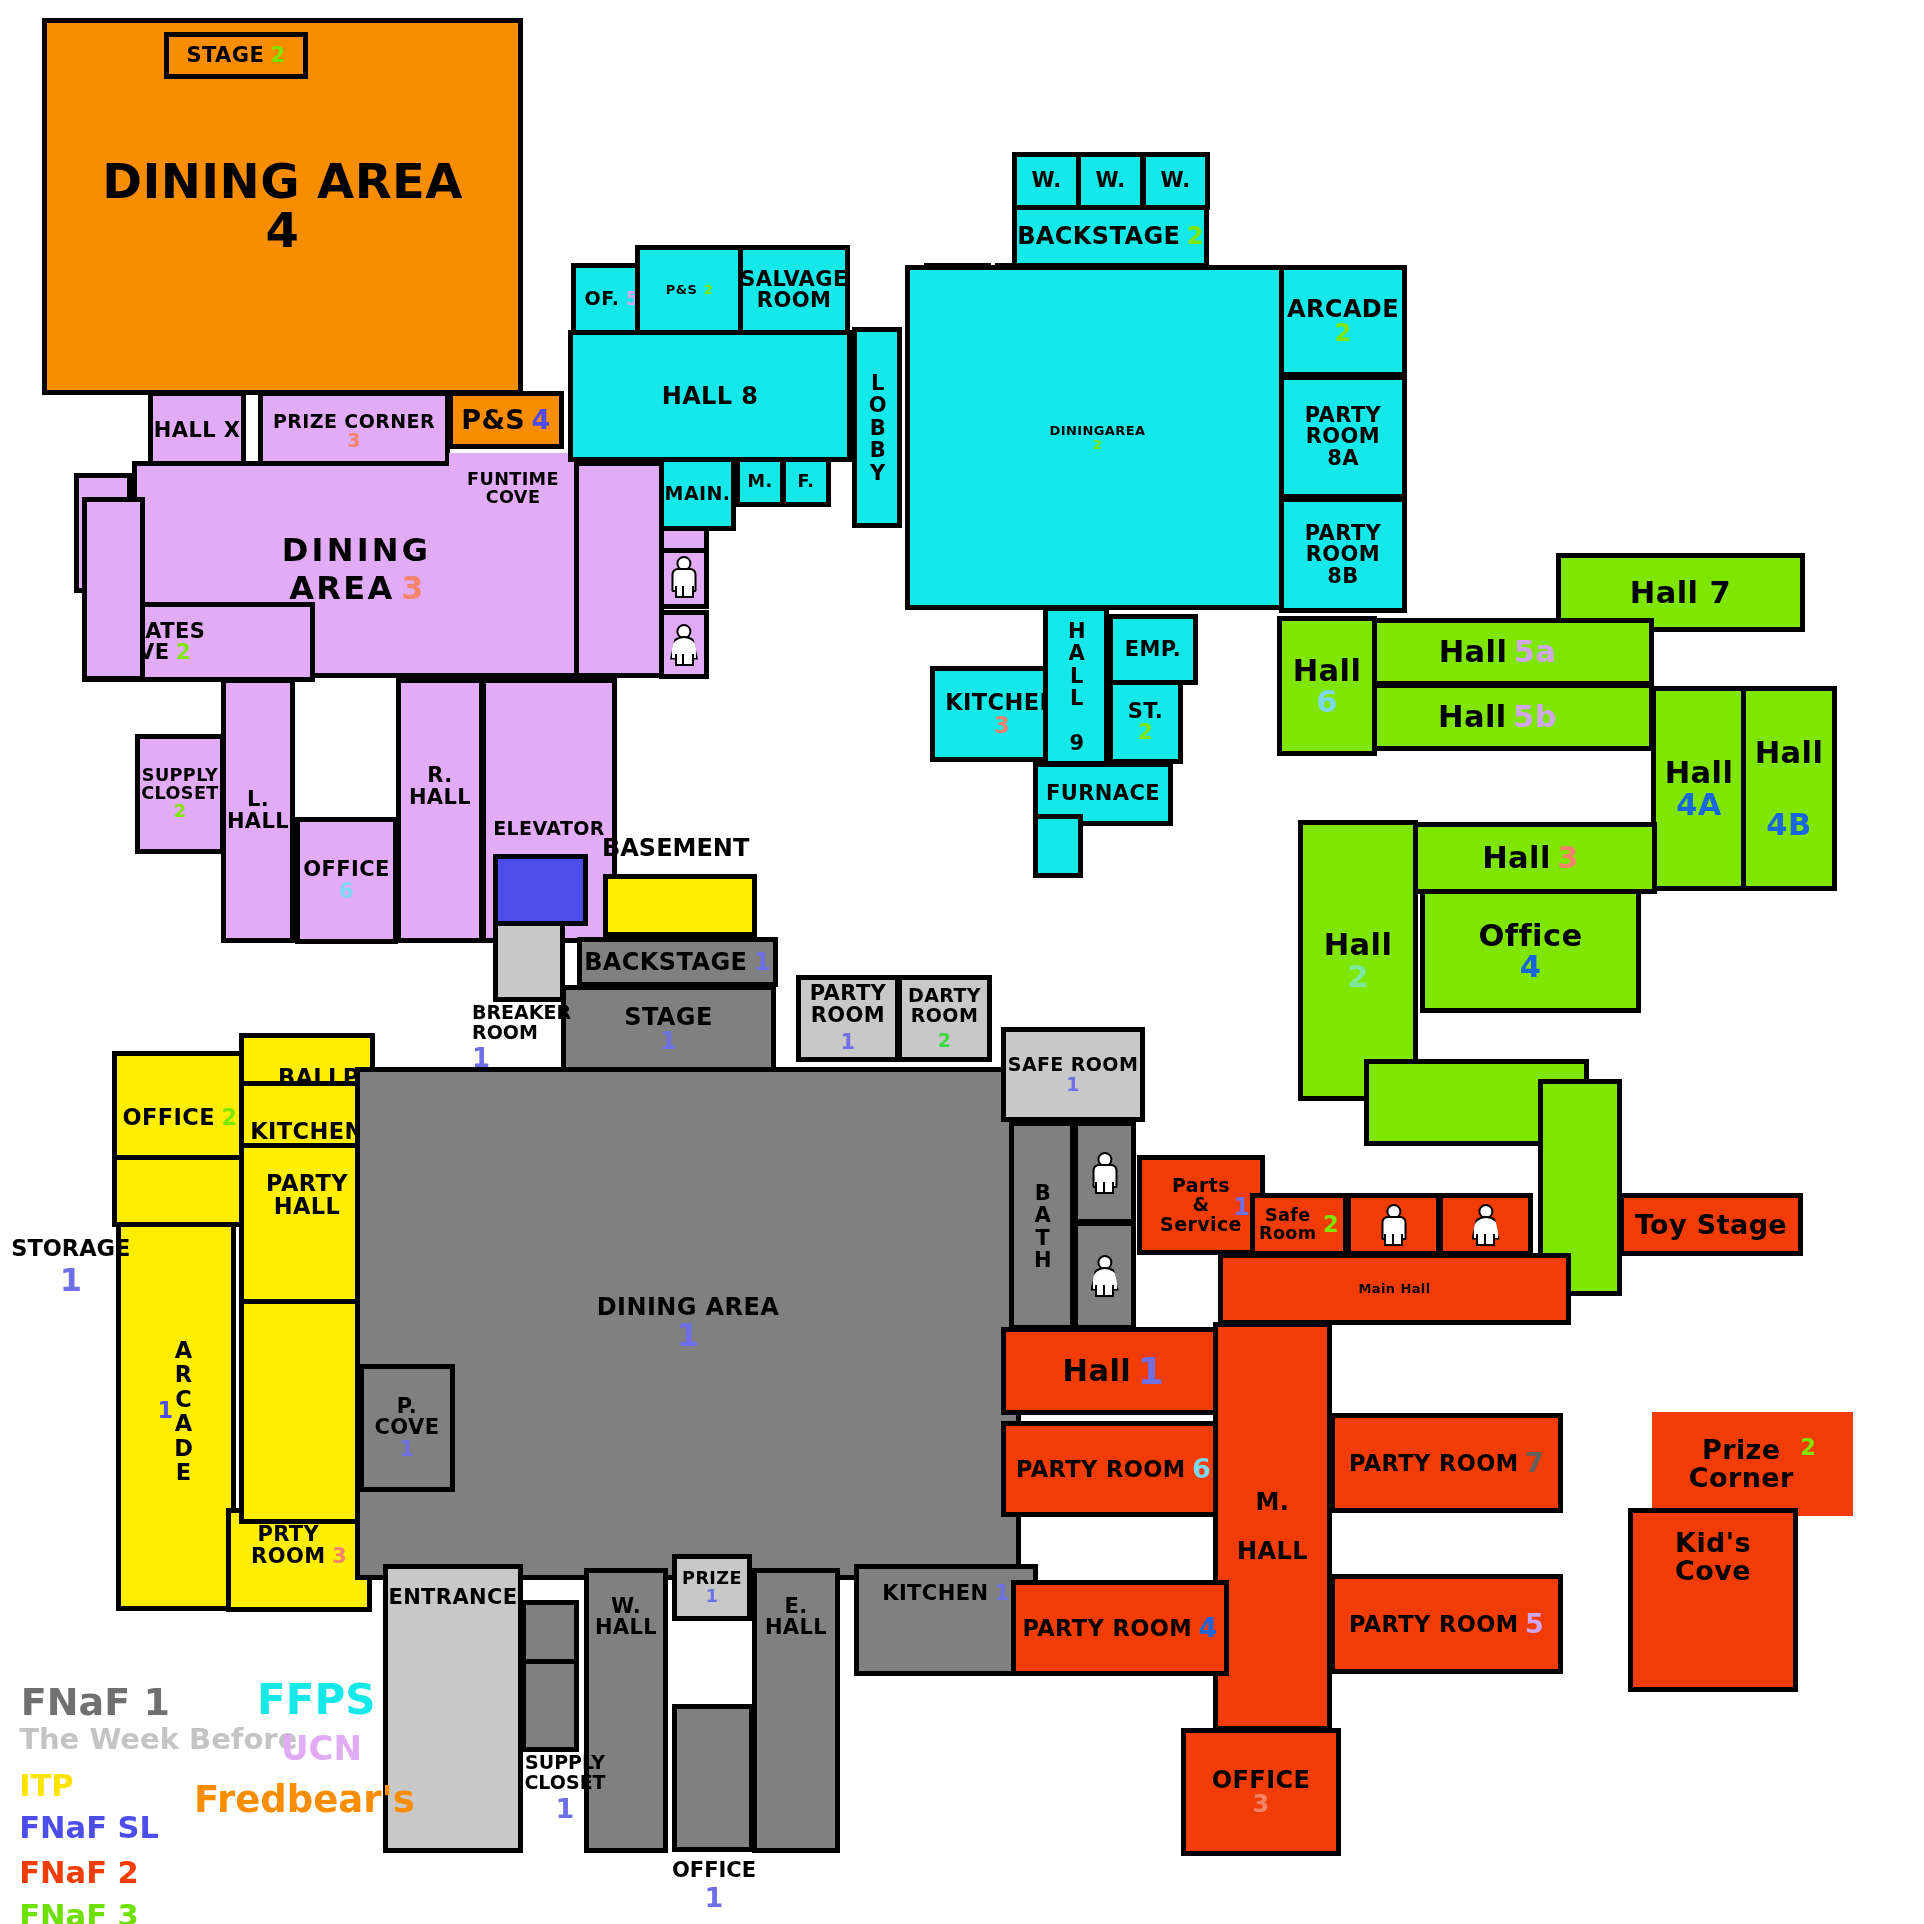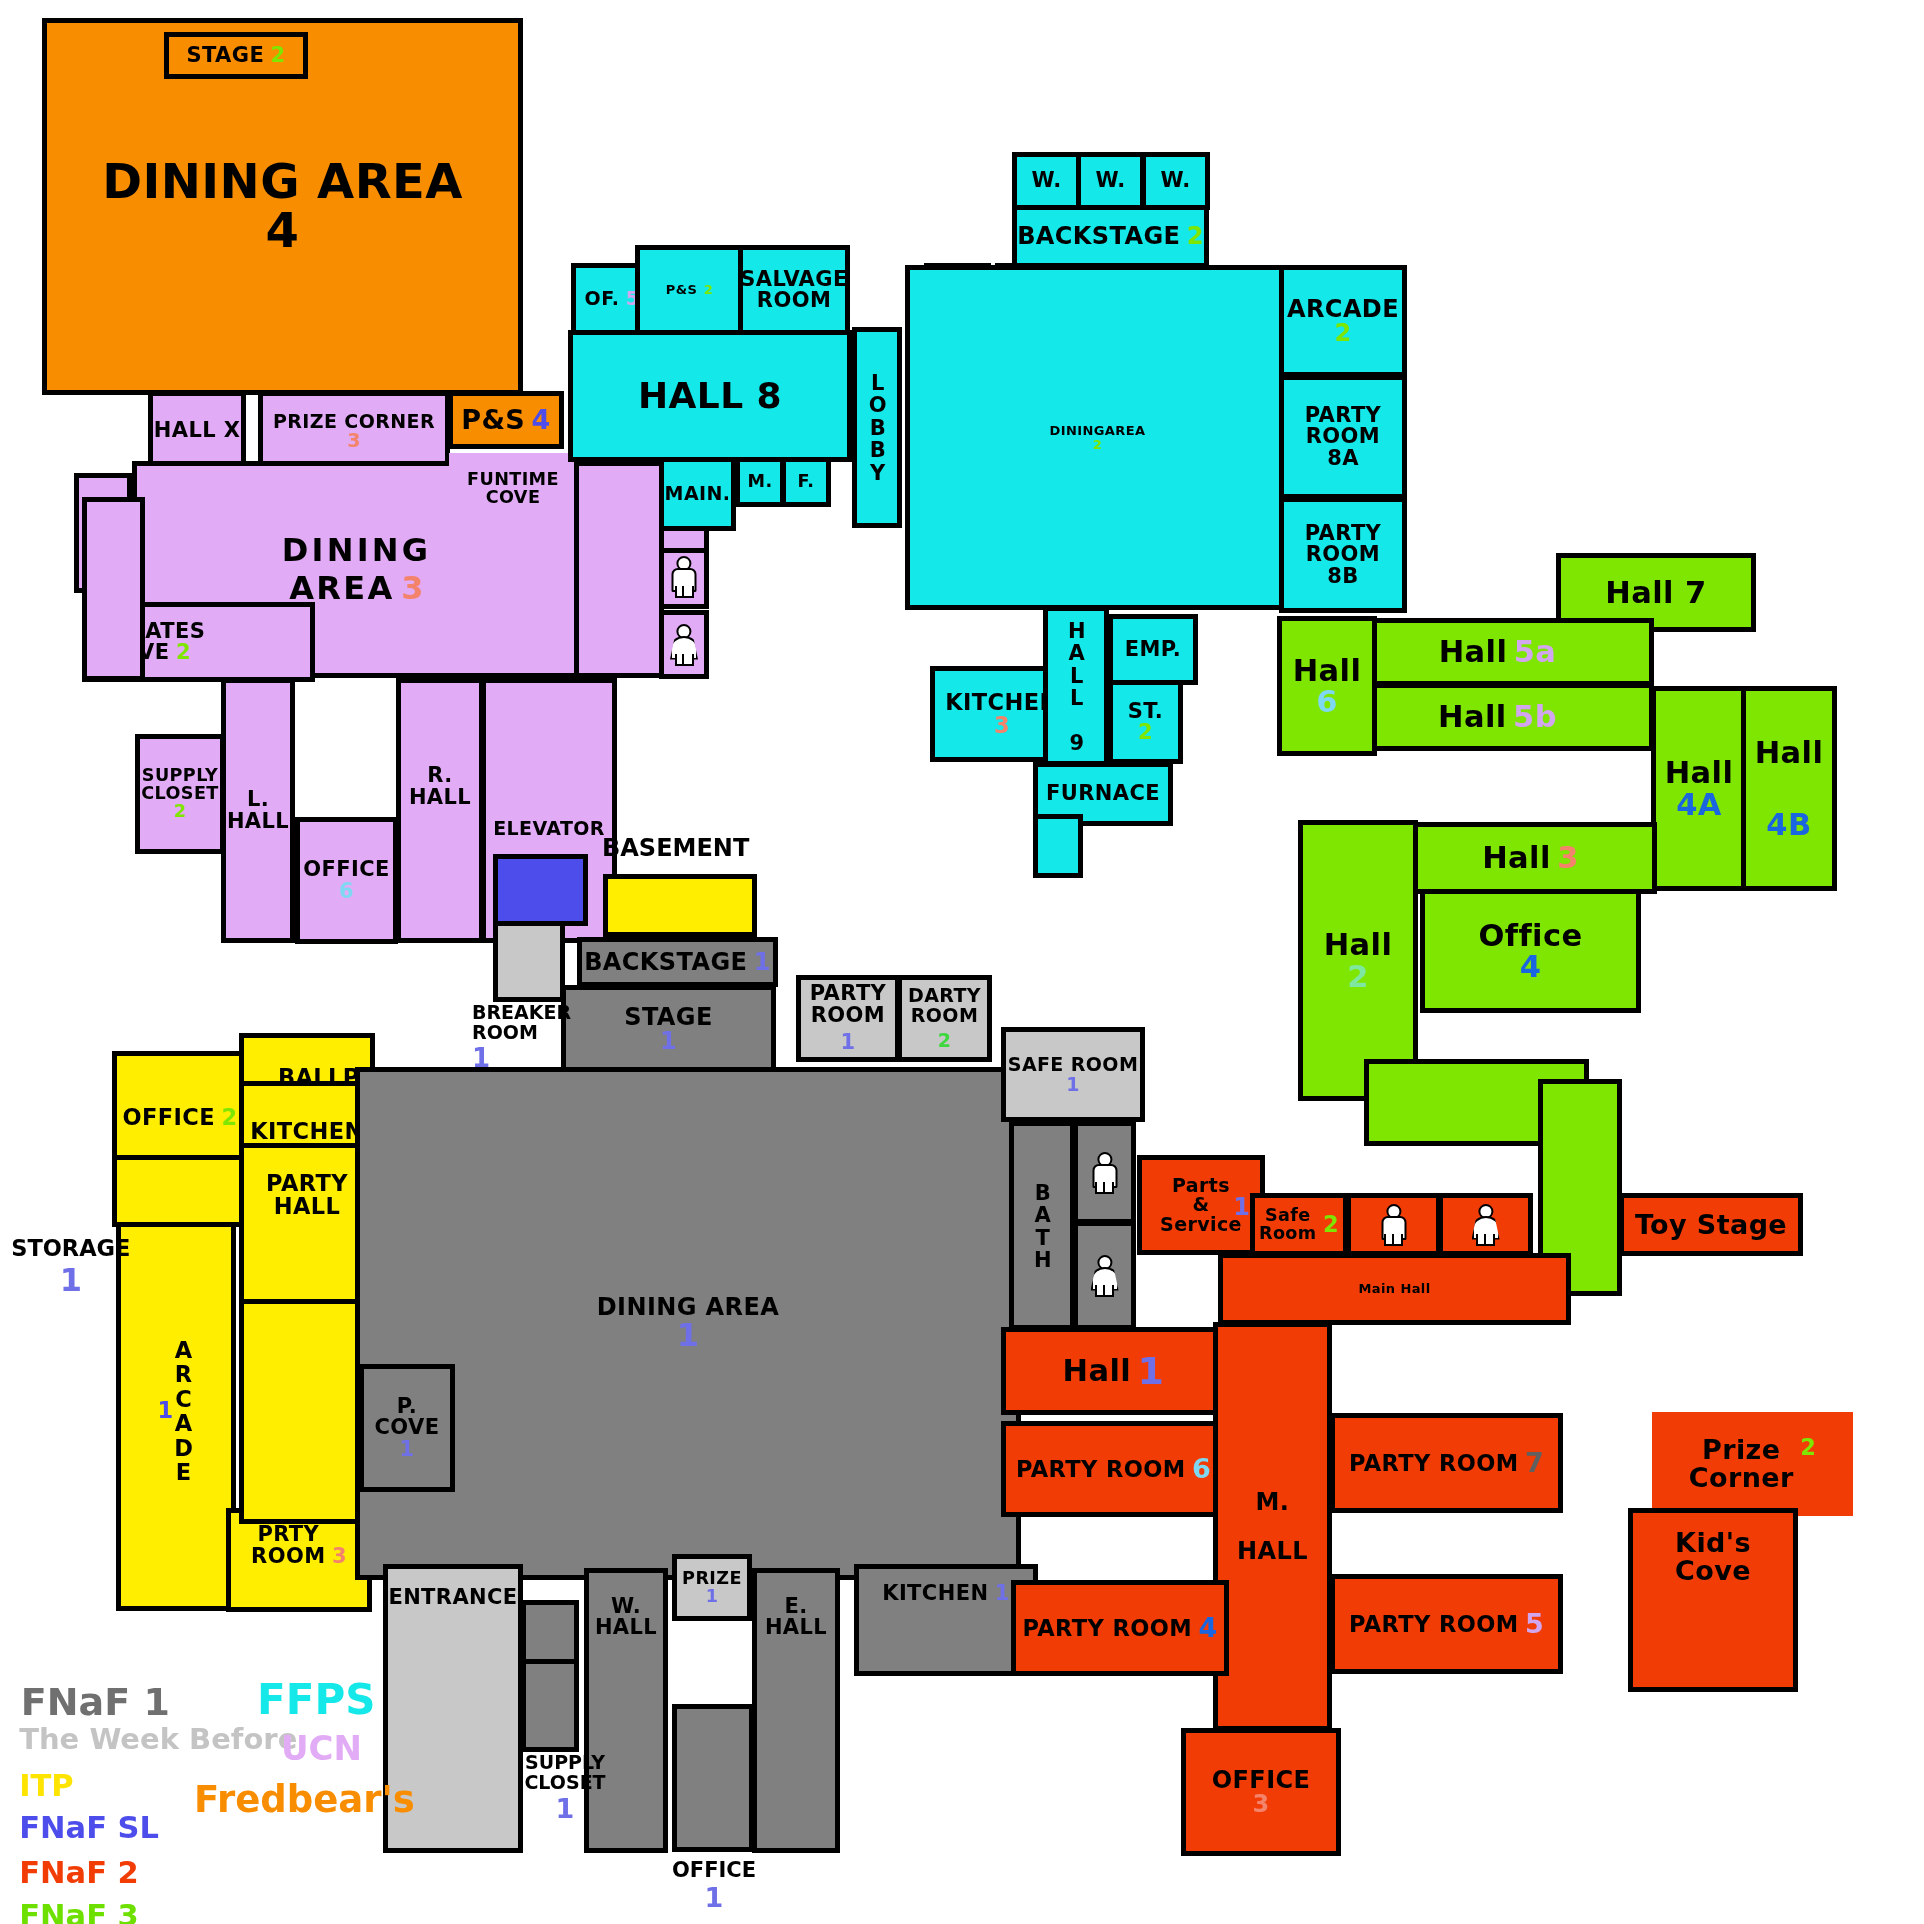--- a/index.html
+++ b/index.html
@@ -145,21 +145,21 @@
   </div>
   <div class="room f36" style="left:635px;top:245px;width:109px;height:90px;background:#14E8E8;">
     <div class="row">
       <span class="lbl">P&amp;S</span>
       <span class="num" style="color:#7EE600;">2</span>
     </div>
   </div>
   <div class="room f26" style="left:738px;top:245px;width:112px;height:90px;background:#14E8E8;">
     <span class="lbl">SALVAGE ROOM</span>
   </div>
-  <div class="room f50" style="left:568px;top:330px;width:284px;height:132px;background:#14E8E8;font-size:36px;">
+  <div class="room f50" style="left:568px;top:330px;width:284px;height:132px;background:#14E8E8;font-size:24px;">
     <span class="lbl">HALL 8</span>
   </div>
   <div class="room f24" style="left:659px;top:457px;width:77px;height:74px;background:#14E8E8;">
     <span class="lbl">MAIN.</span>
   </div>
   <div class="room f22" style="left:735px;top:457px;width:50px;height:50px;background:#14E8E8;">
     <span class="lbl">M.</span>
   </div>
   <div class="room f22" style="left:781px;top:457px;width:50px;height:50px;background:#14E8E8;">
     <span class="lbl">F.</span>
@@ -214,21 +214,21 @@
   </div>
   <div class="room f26" style="left:1108px;top:680px;width:75px;height:84px;background:#14E8E8;">
     <span class="lbl">ST.</span>
     <span class="num" style="color:#7EE600;">2</span>
   </div>
   <div class="room f26" style="left:1033px;top:762px;width:140px;height:64px;background:#14E8E8;">
     <span class="lbl">FURNACE</span>
   </div>
   <div class="room" style="left:1033px;top:814px;width:50px;height:64px;background:#14E8E8;"></div>
 
-  <div class="room f38 tc" style="left:1556px;top:553px;width:200px;height:79px;background:#7EE600;">
+  <div class="room f38 tc" style="left:1556px;top:553px;width:249px;height:79px;background:#7EE600;">
     <span class="lbl">Hall 7</span>
   </div>
   <div class="room f38 tc" style="left:1341px;top:618px;width:313px;height:68px;background:#7EE600;">
     <div class="row">
       <span class="lbl">Hall</span>
       <span class="num" style="color:#D2A6EE;">5a</span>
     </div>
   </div>
   <div class="room f38 tc" style="left:1341px;top:683px;width:313px;height:68px;background:#7EE600;">
     <div class="row">

